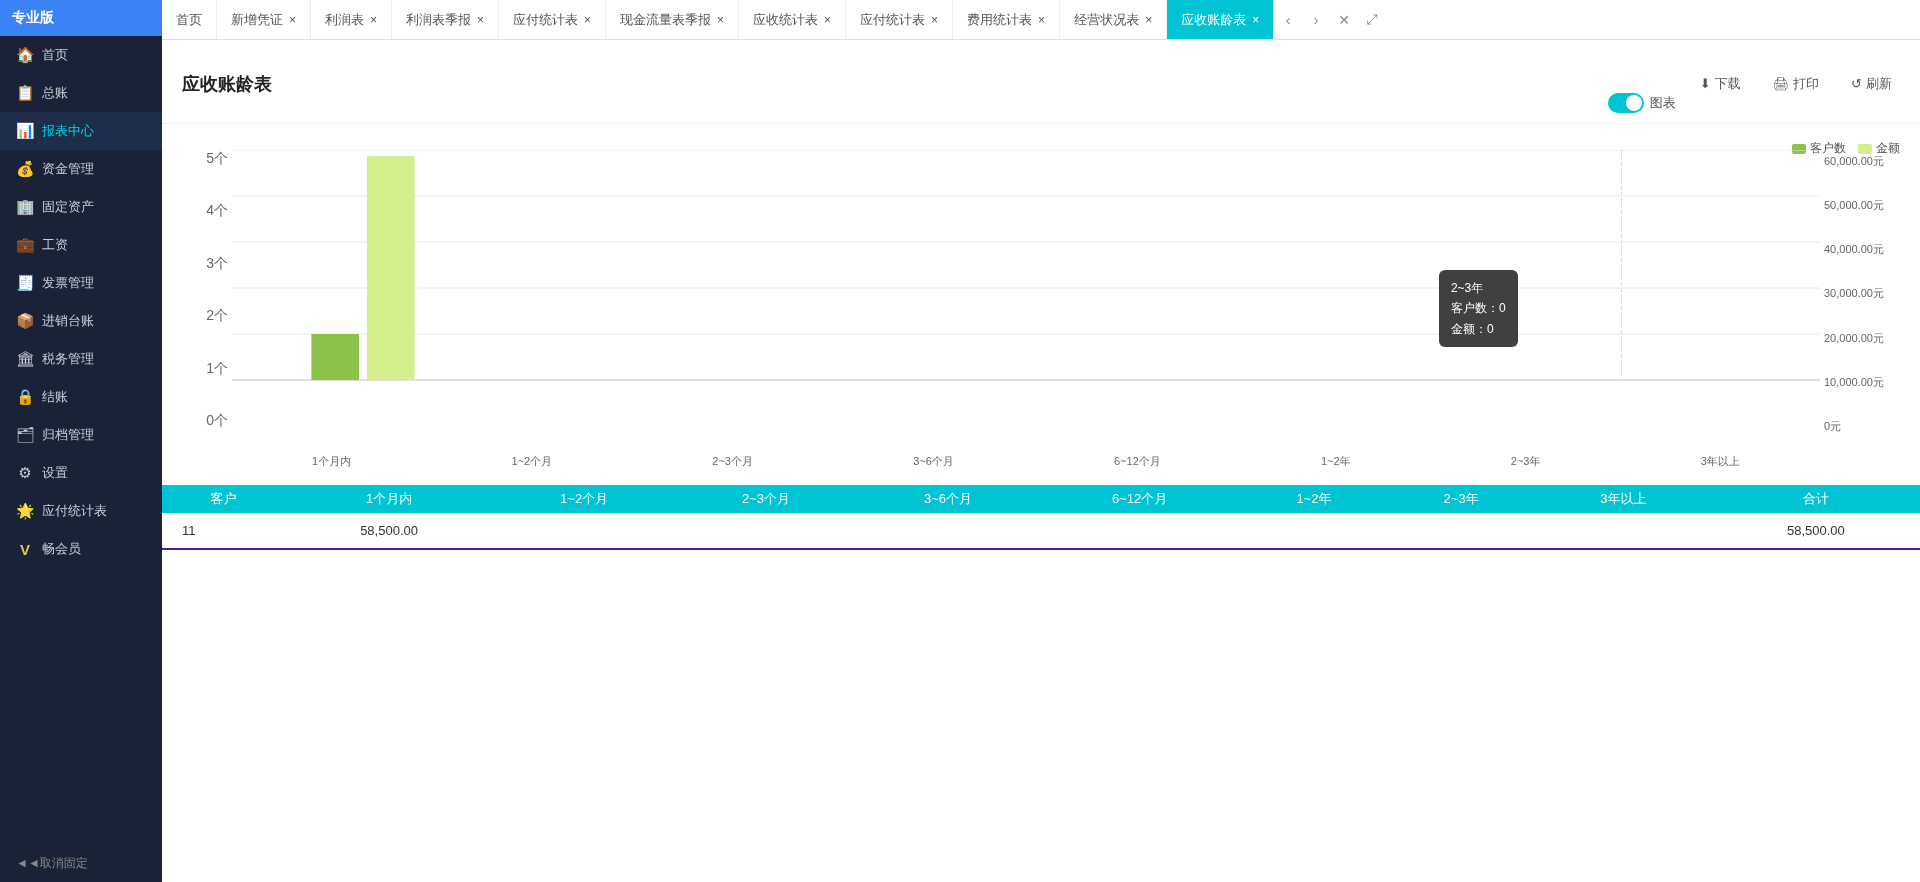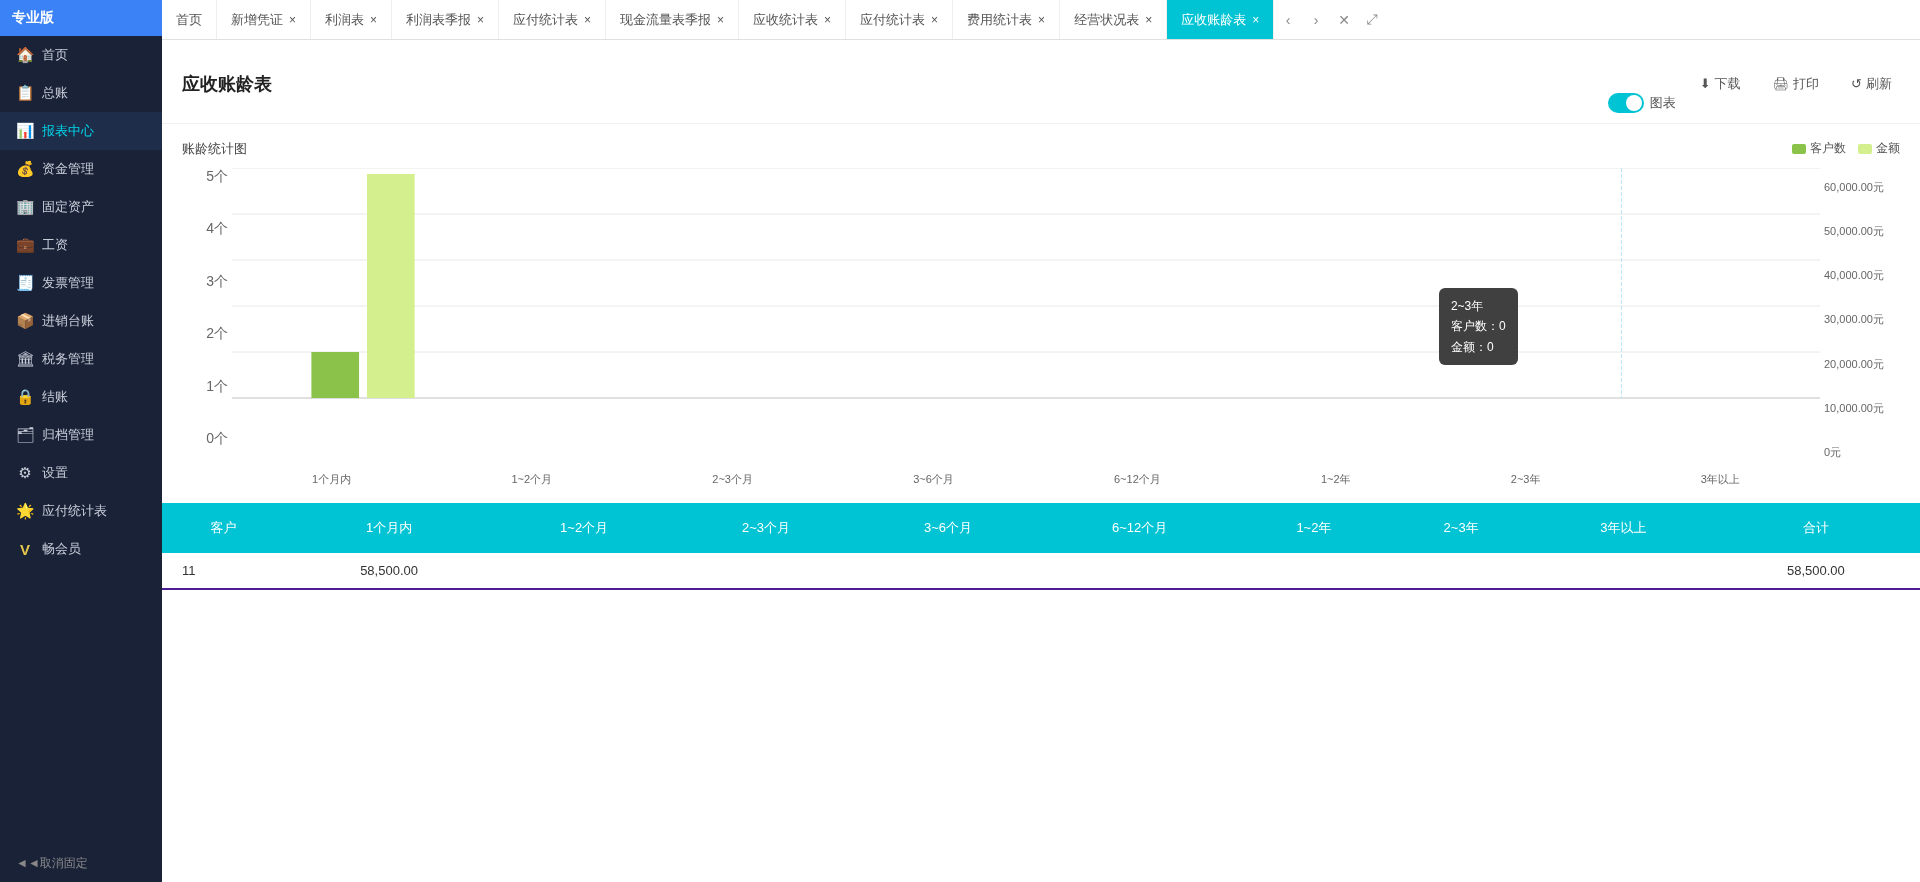--- a/index.html
+++ b/index.html
@@ -167,21 +167,21 @@
 
     
     .data-table {
       margin: 0 0 0 0;
       border-collapse: collapse;
       width: 100%;
     }
     .data-table th {
       background: #00c4d4;
       color: white;
-      padding: 16px 10px;
+      padding: 5px 10px;
       text-align: center;
       font-weight: normal;
       font-size: 13px;
       border: none;
     }
     .data-table td {
       padding: 10px 10px;
       text-align: center;
       font-size: 13px;
       color: #333;
@@ -333,21 +333,20 @@
           <span>打印</span>
         </div>
         <div class="action-btn">
           <span>↺</span>
           <span>刷新</span>
         </div>
       </div>
     </div>
 
     <div class="chart-area">
-      <div class="chart-title">账龄统计图</div>
 
       <div class="chart-legend">
         <div class="legend-item">
           <div class="legend-box" style="background:#8bc34a;"></div>
           <span>客户数</span>
         </div>
         <div class="legend-item">
           <div class="legend-box" style="background:#d4ef8e;"></div>
           <span>金额</span>
         </div>
@@ -357,21 +356,21 @@
 
         <div style="position:absolute; left:-50px; top:0; height:280px; display:flex; flex-direction:column; justify-content:space-between; font-size:14px; color:#666; text-align:right; width:46px;">
           <span>5个</span>
           <span>4个</span>
           <span>3个</span>
           <span>2个</span>
           <span>1个</span>
           <span>0个</span>
         </div>
 
-        <div style="position:absolute; right:-80px; top:12px; height:280px; display:flex; flex-direction:column; justify-content:space-between; font-size:11px; color:#666; text-align:left; width:76px;">
+        <div style="position:absolute; right:-80px; top:4px; height:280px; display:flex; flex-direction:column; justify-content:space-between; font-size:11px; color:#666; text-align:left; width:76px;">
           <span>60,000.00元</span>
           <span>50,000.00元</span>
           <span>40,000.00元</span>
           <span>30,000.00元</span>
           <span>20,000.00元</span>
           <span>10,000.00元</span>
           <span>0元</span>
         </div>
 
         <svg width="100%" height="300" style="display:block;">

